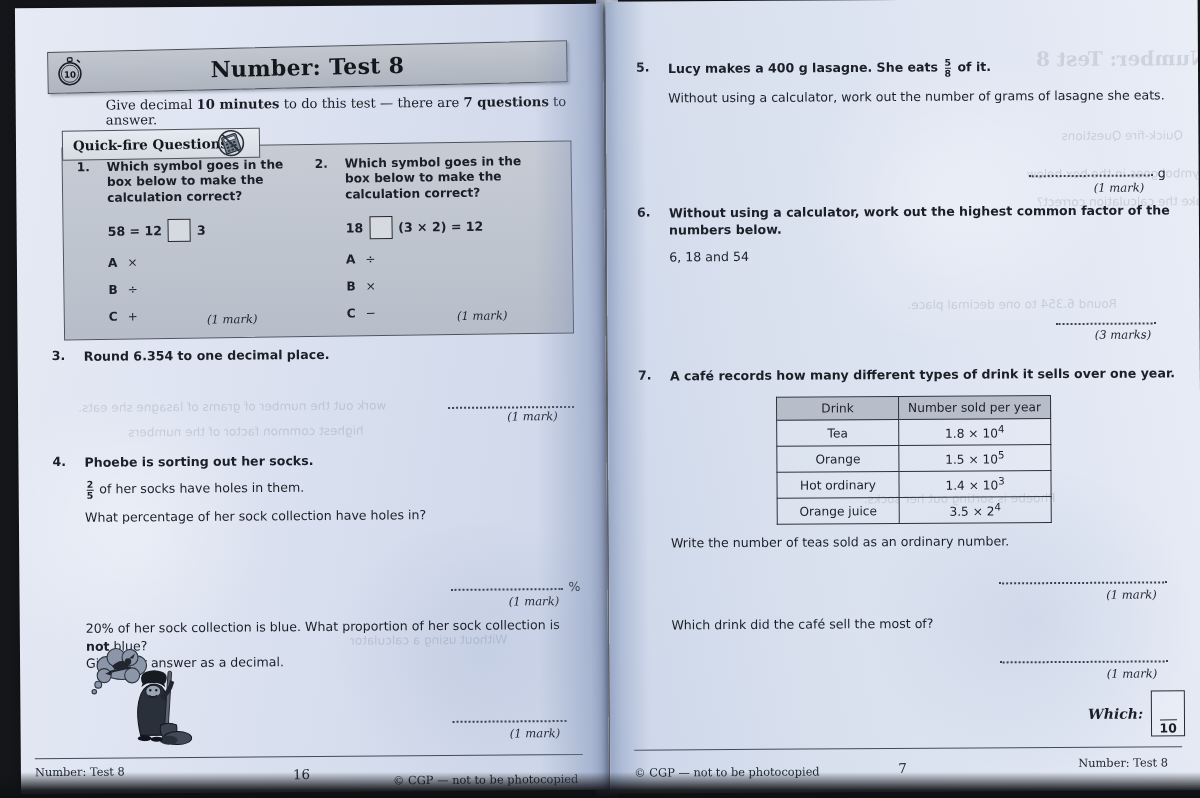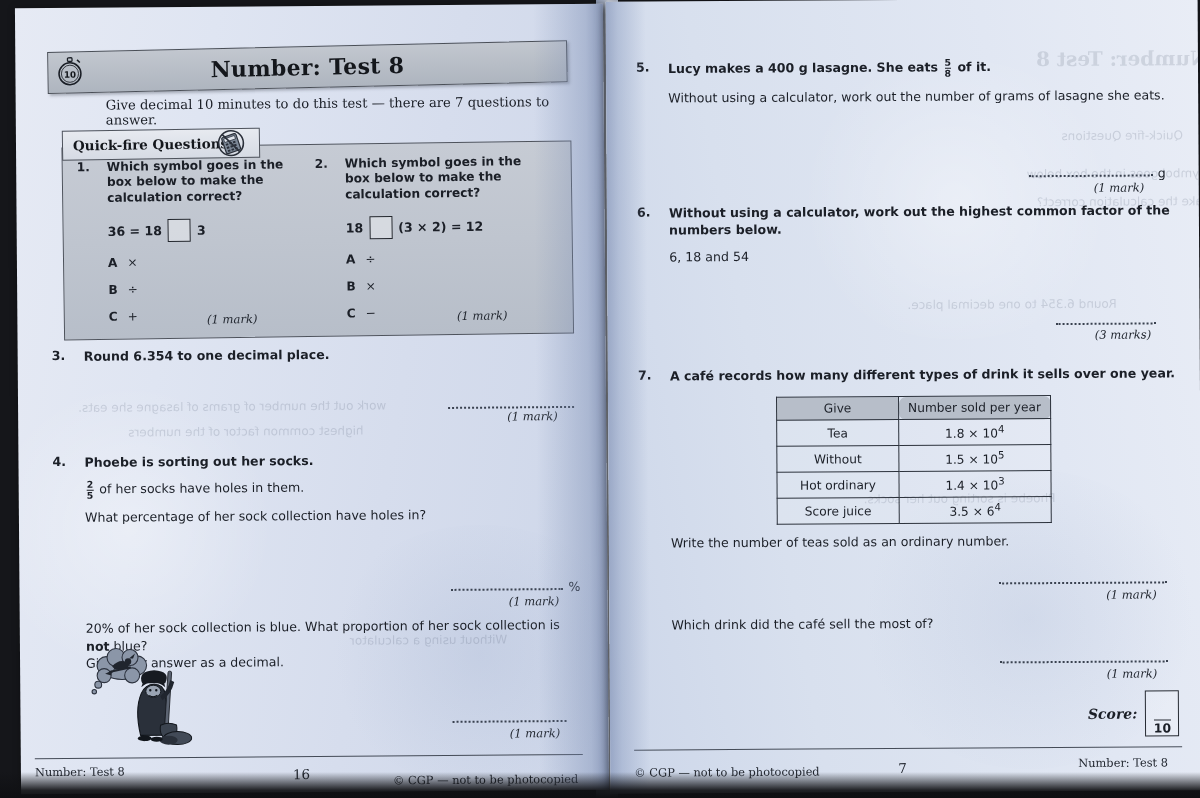--- a/index.html
+++ b/index.html
@@ -70,21 +70,21 @@
     font-family:"DejaVu Serif", serif;font-weight:700;font-size:22px;
     letter-spacing:.3px;color:#14171c;
   }
   .stopwatch{
     position:absolute;left:6px;top:4px;width:31px;height:31px;
   }
   .intro{
     position:absolute;left:90px;top:90px;width:470px;
     font-family:"DejaVu Serif", serif;font-size:13.2px;color:#1a1e26;
   }
-  .intro b{font-weight:400;}
+  .intro b{font-weight:700;}
 
   
   .qf-box{
     position:absolute;left:46px;top:138px;width:508px;height:191px;
     background:linear-gradient(to bottom,#c6cbd4 0%,#bfc5cf 50%,#b7bec9 100%);
     border:1.5px solid #4e535c;
     transform:rotate(-0.35deg);
   }
   .qf-tab{
     position:absolute;left:46px;top:122px;width:196px;height:28px;
@@ -136,21 +136,21 @@
   .dtable{
     position:absolute;border-collapse:collapse;
     font-family:"DejaVu Sans", sans-serif;font-size:12.2px;
   }
   .dtable td,.dtable th{
     border:1.4px solid #2c323c;text-align:center;padding:4px 8px;font-weight:400;
   }
   .dtable thead td{background:#b7bec9;font-weight:400;}
   .dtable tbody td{background:rgba(255,255,255,.10);}
   .dtable .c-drink{width:105px;}
-  .dtable .c-num{width:135px;border-radius:7px;}
+  .dtable .c-num{width:135px;}
 
   
   .score-wrap{position:absolute;display:flex;align-items:center;gap:8px;}
   .score-label{font-family:"DejaVu Serif", serif;font-style:italic;font-weight:700;font-size:14px;}
   .score-box{
     width:32px;height:44px;border:1.8px solid #262b33;
     display:flex;flex-direction:column;justify-content:flex-end;align-items:center;
     background:rgba(255,255,255,.18);
   }
   .score-box .bar{width:17px;border-top:1.8px solid #262b33;height:0;}
@@ -208,21 +208,21 @@
       <div class="intro">
         <span>Give decimal </span><b>10 minutes</b><span> to do this test — there are </span><b>7 questions</b><span> to answer.</span>
       </div>
 
       <div class="qf-box">
 
         <div class="qcol c1">
           <div class="qnum">1.</div>
           <div class="qstem">Which symbol goes in the box below to make the calculation correct?</div>
           <div class="calcline">
-            <span>36 = 18</span>
+            <span>58 = 12</span>
             <span class="ansbox"></span>
             <span>3</span>
           </div>
           <div class="opt"><span>A</span><span class="sym">×</span></div>
           <div class="opt"><span>B</span><span class="sym">÷</span></div>
           <div class="opt"><span>C</span><span class="sym">+</span></div>
           <div class="marks" style="left:128px;top:154px;">(1 mark)</div>
         </div>
 
         <div class="qcol c2">
@@ -391,58 +391,58 @@
       <div class="marks" style="left:487px;top:329px;">(3 marks)</div>
 
       <div class="q" style="left:30px;top:366px;width:540px;">
         <div class="n">7.</div>
         <div class="body bold">A café records how many different types of drink it sells over one year.</div>
       </div>
 
       <table class="dtable" style="left:168px;top:396px;">
         <thead>
           <tr>
-            <td class="c-drink">Give</td>
+            <td class="c-drink">Drink</td>
             <td class="c-num">Number sold per year</td>
           </tr>
         </thead>
         <tbody>
           <tr>
             <td>Tea</td>
             <td><span>1.8 × 10</span><sup>4</sup></td>
           </tr>
           <tr>
-            <td>Without</td>
+            <td>Orange</td>
             <td><span>1.5 × 10</span><sup>5</sup></td>
           </tr>
           <tr>
             <td>Hot ordinary</td>
             <td><span>1.4 × 10</span><sup>3</sup></td>
           </tr>
           <tr>
-            <td>Score juice</td>
-            <td><span>3.5 × 6</span><sup>4</sup></td>
+            <td>Orange juice</td>
+            <td><span>3.5 × 2</span><sup>4</sup></td>
           </tr>
         </tbody>
       </table>
 
       <div class="q" style="left:62px;top:533px;width:500px;">
         <div class="reg">Write the number of teas sold as an ordinary number.</div>
       </div>
       <div class="dotline" style="left:390px;top:583px;width:168px;"></div>
       <div class="marks" style="left:497px;top:589px;">(1 mark)</div>
 
       <div class="q" style="left:62px;top:615px;width:500px;">
         <div class="reg">Which drink did the café sell the most of?</div>
       </div>
       <div class="dotline" style="left:390px;top:662px;width:168px;"></div>
       <div class="marks" style="left:497px;top:668px;">(1 mark)</div>
 
       <div class="score-wrap" style="left:478px;top:692px;">
-        <span class="score-label">Score:</span>
+        <span class="score-label">Which:</span>
         <span class="score-box">
           <span></span>
           <span class="bar"></span>
           <span class="den">10</span>
         </span>
       </div>
 
       <div class="foot-rule" style="left:24px;top:748px;width:548px;"></div>
       <div class="foot" style="left:24px;top:764px;">© CGP — not to be photocopied</div>
       <div class="foot pgnum" style="left:288px;top:760px;">7</div>

